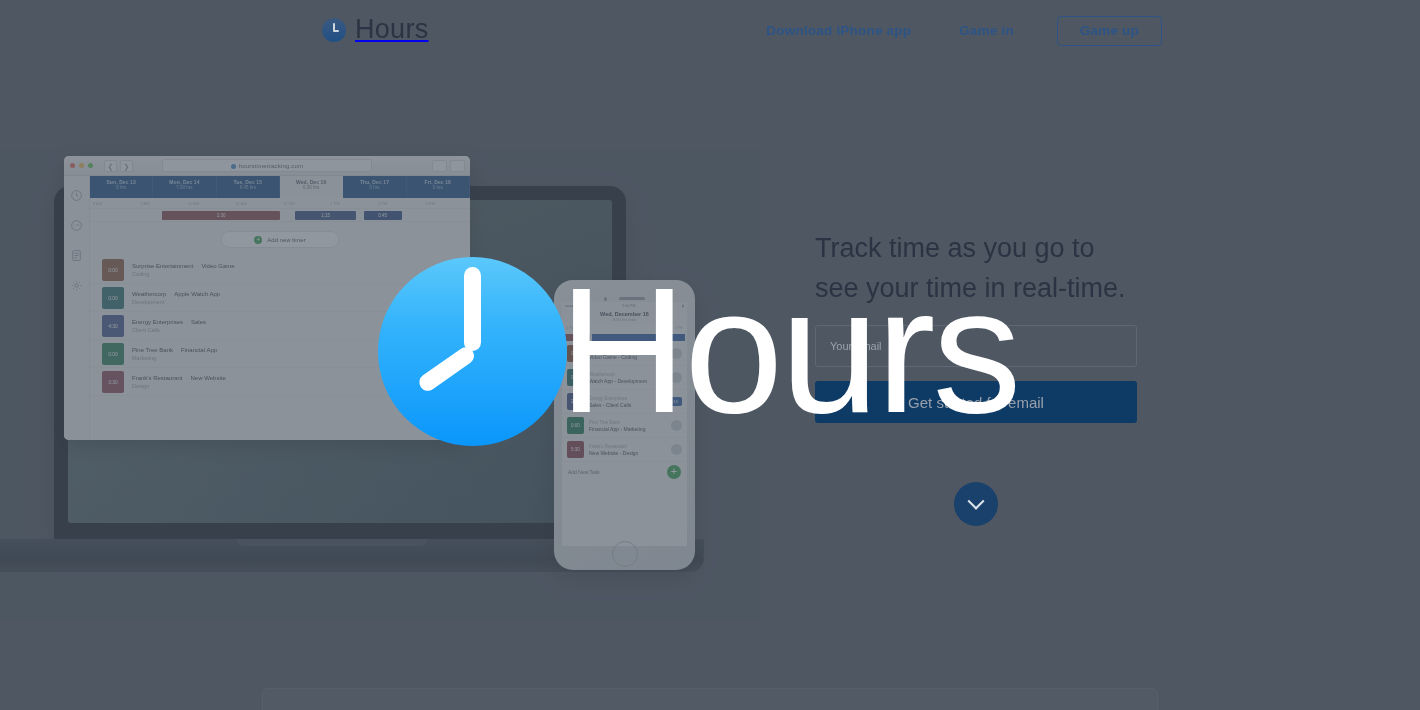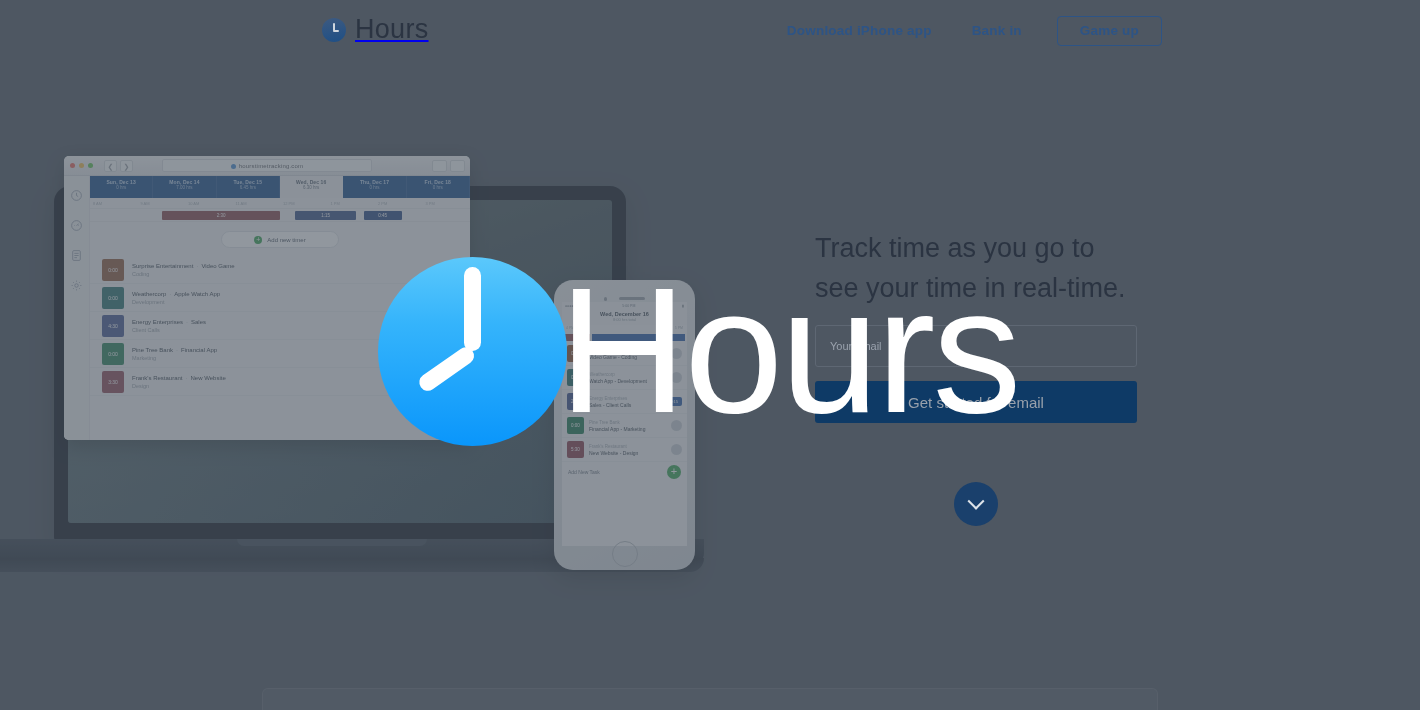--- a/index.html
+++ b/index.html
@@ -29,21 +29,21 @@
     content: ""; position: absolute; left: 11px; top: 5px;
     width: 2.2px; height: 8px; background: #cfd6de; border-radius: 2px;
   }
   .brand-mark::after {
     content: ""; position: absolute; left: 11px; top: 12px;
     width: 6px; height: 2.2px; background: #cfd6de; border-radius: 2px;
   }
   .brand-name {
     color: #2b3442; font-size: 27px; letter-spacing: .3px; font-weight: 400;
   }
-  .nav { position: absolute; right: 258px; top: 16px; display: flex; align-items: flex-start; gap: 0; }
+  .nav { position: absolute; right: 258px; top: 16px; display: flex; align-items: flex-start; gap: 8px; }
   .nav a {
     color: #2d5486; font-size: 13.5px; font-weight: 700; text-decoration: none;
     letter-spacing: .2px; padding: 0 20px; line-height: 30px;
   }
   .nav .signup-btn {
     border: 1.5px solid #2d5486; border-radius: 4px;
     padding: 0 22px; line-height: 28px; margin-left: 15px;
   }
 
   
@@ -275,21 +275,21 @@
 
   <div class="next-peek"></div>
 
   <header class="site-header">
     <a class="brand" href="#">
       <span class="brand-mark"></span>
       <span class="brand-name">Hours</span>
     </a>
     <nav class="nav">
       <a href="#">Download iPhone app</a>
-      <a href="#">Bank in</a>
+      <a href="#">Game in</a>
       <a href="#" class="signup-btn">Game up</a>
     </nav>
   </header>
 
   <div class="devices">
 
     <div class="laptop-lid">
       <div class="laptop-screen">
         <div class="wallpaper-streak"></div>
       </div>

